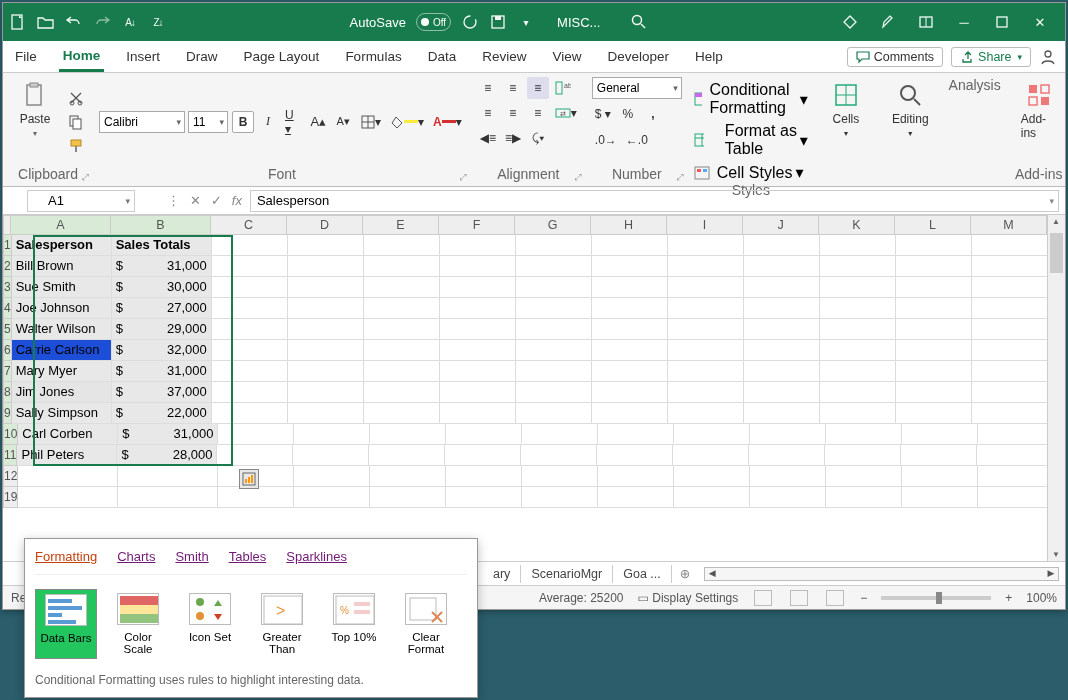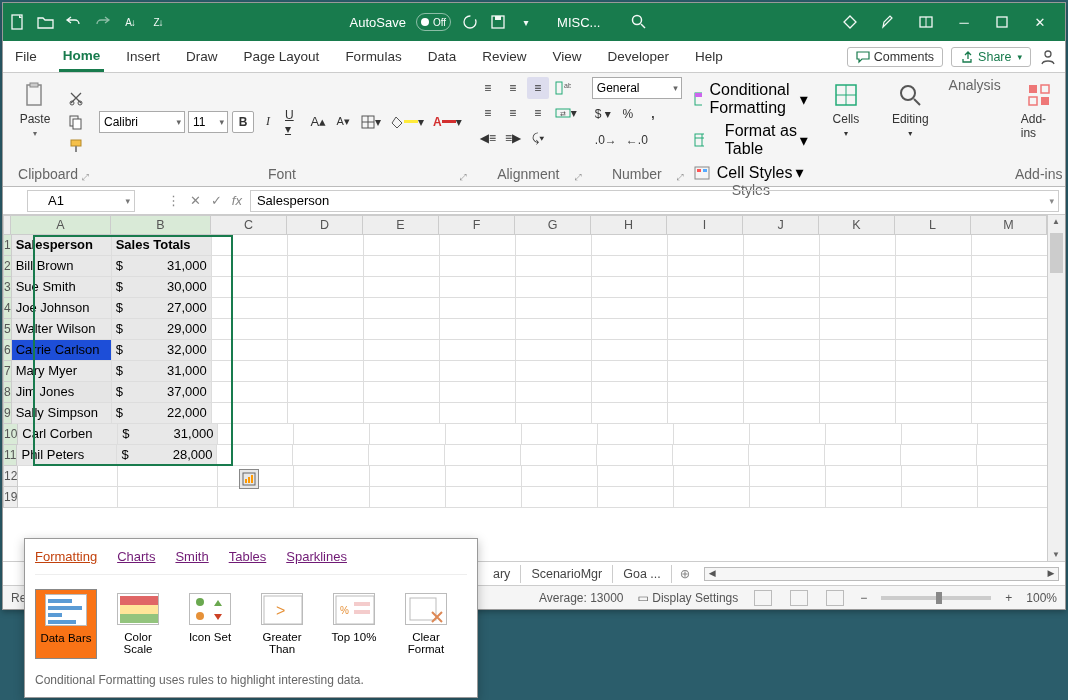--- a/index.html
+++ b/index.html
@@ -66,21 +66,21 @@
   .viewbtn{width:18px;height:16px;border:1px solid #bbb;display:inline-block;margin:0 2px;}
   .zoom-slider{width:110px;height:4px;background:#ccc;position:relative;}
   .zoom-slider .handle{position:absolute;top:-4px;left:50%;width:6px;height:12px;background:#888;}
   
   .qa-popup { position:absolute; bottom:2px; left:24px; width:454px; background:#fff; border:1px solid #999; box-shadow:0 3px 10px rgba(0,0,0,.25); padding:6px 10px 10px; font-size:13px;}
   .qa-tabs { display:flex; gap:20px; border-bottom:1px solid #eee; padding-bottom:6px; margin-bottom:14px;}
   .qa-tab { color:#701a75; padding:4px 0;text-decoration:underline;}
   .qa-tab.active { text-decoration:underline; color:#c2410c;}
   .qa-items { display:flex; gap:10px;}
   .qa-item { width:62px; display:flex; flex-direction:column; align-items:center; gap:6px; font-size:11.5px; text-align:center; padding:4px 2px;}
-  .qa-item.sel{ border:1px solid #888; background:#f97316;}
+  .qa-item.sel{ border:1px solid #888; background:#22c55e;}
   .qa-thumb{ width:42px; height:32px; border:1px solid #bbb; background:#fff; position:relative;}
   .qa-desc { margin-top:14px; font-size:12px; color:#666;}
   svg{display:block;}
 </style>
 </head>
 <body>
 
 <div class="window">
 
   <div class="titlebar">
@@ -686,21 +686,21 @@
     <span style="padding:0 8px;color:#888">⊕</span>
     <div class="hsb">
         <span class="lb">◀</span>
         <span class="rb">▶</span>
       </div>
   </div>
 
   <div class="statusbar">
     <span>Re</span>
     <span class="fill"></span>
-    <span><span>Average:</span> <span>13000</span></span>
+    <span><span>Average:</span> <span>25200</span></span>
     <span>▭ <span>Display Settings</span></span>
     <span class="viewbtn"></span>
     <span class="viewbtn"></span>
     <span class="viewbtn"></span>
     <span>−</span>
     <div class="zoom-slider">
         <div class="handle"></div>
       </div>
     <span>+</span>
     <span>100%</span>

